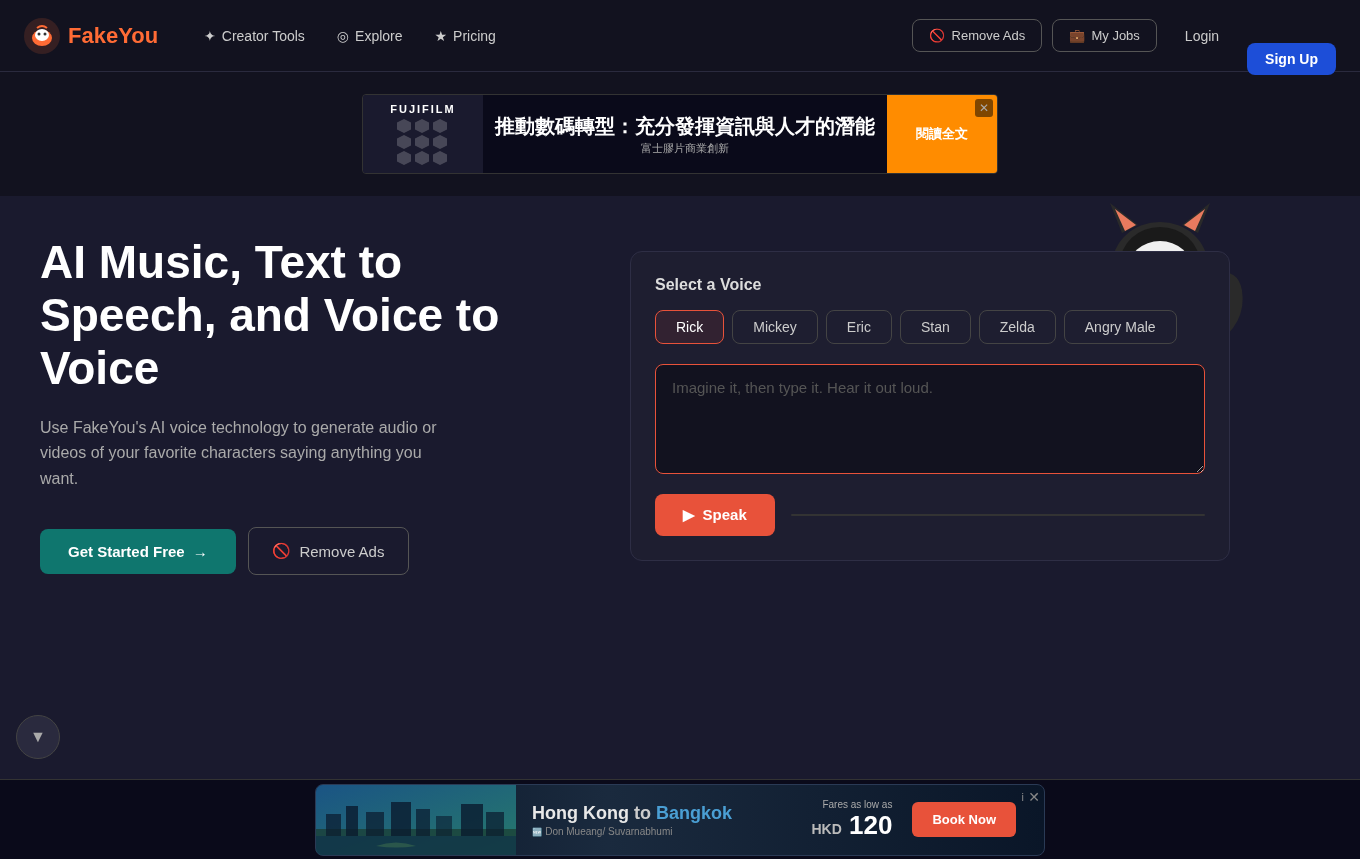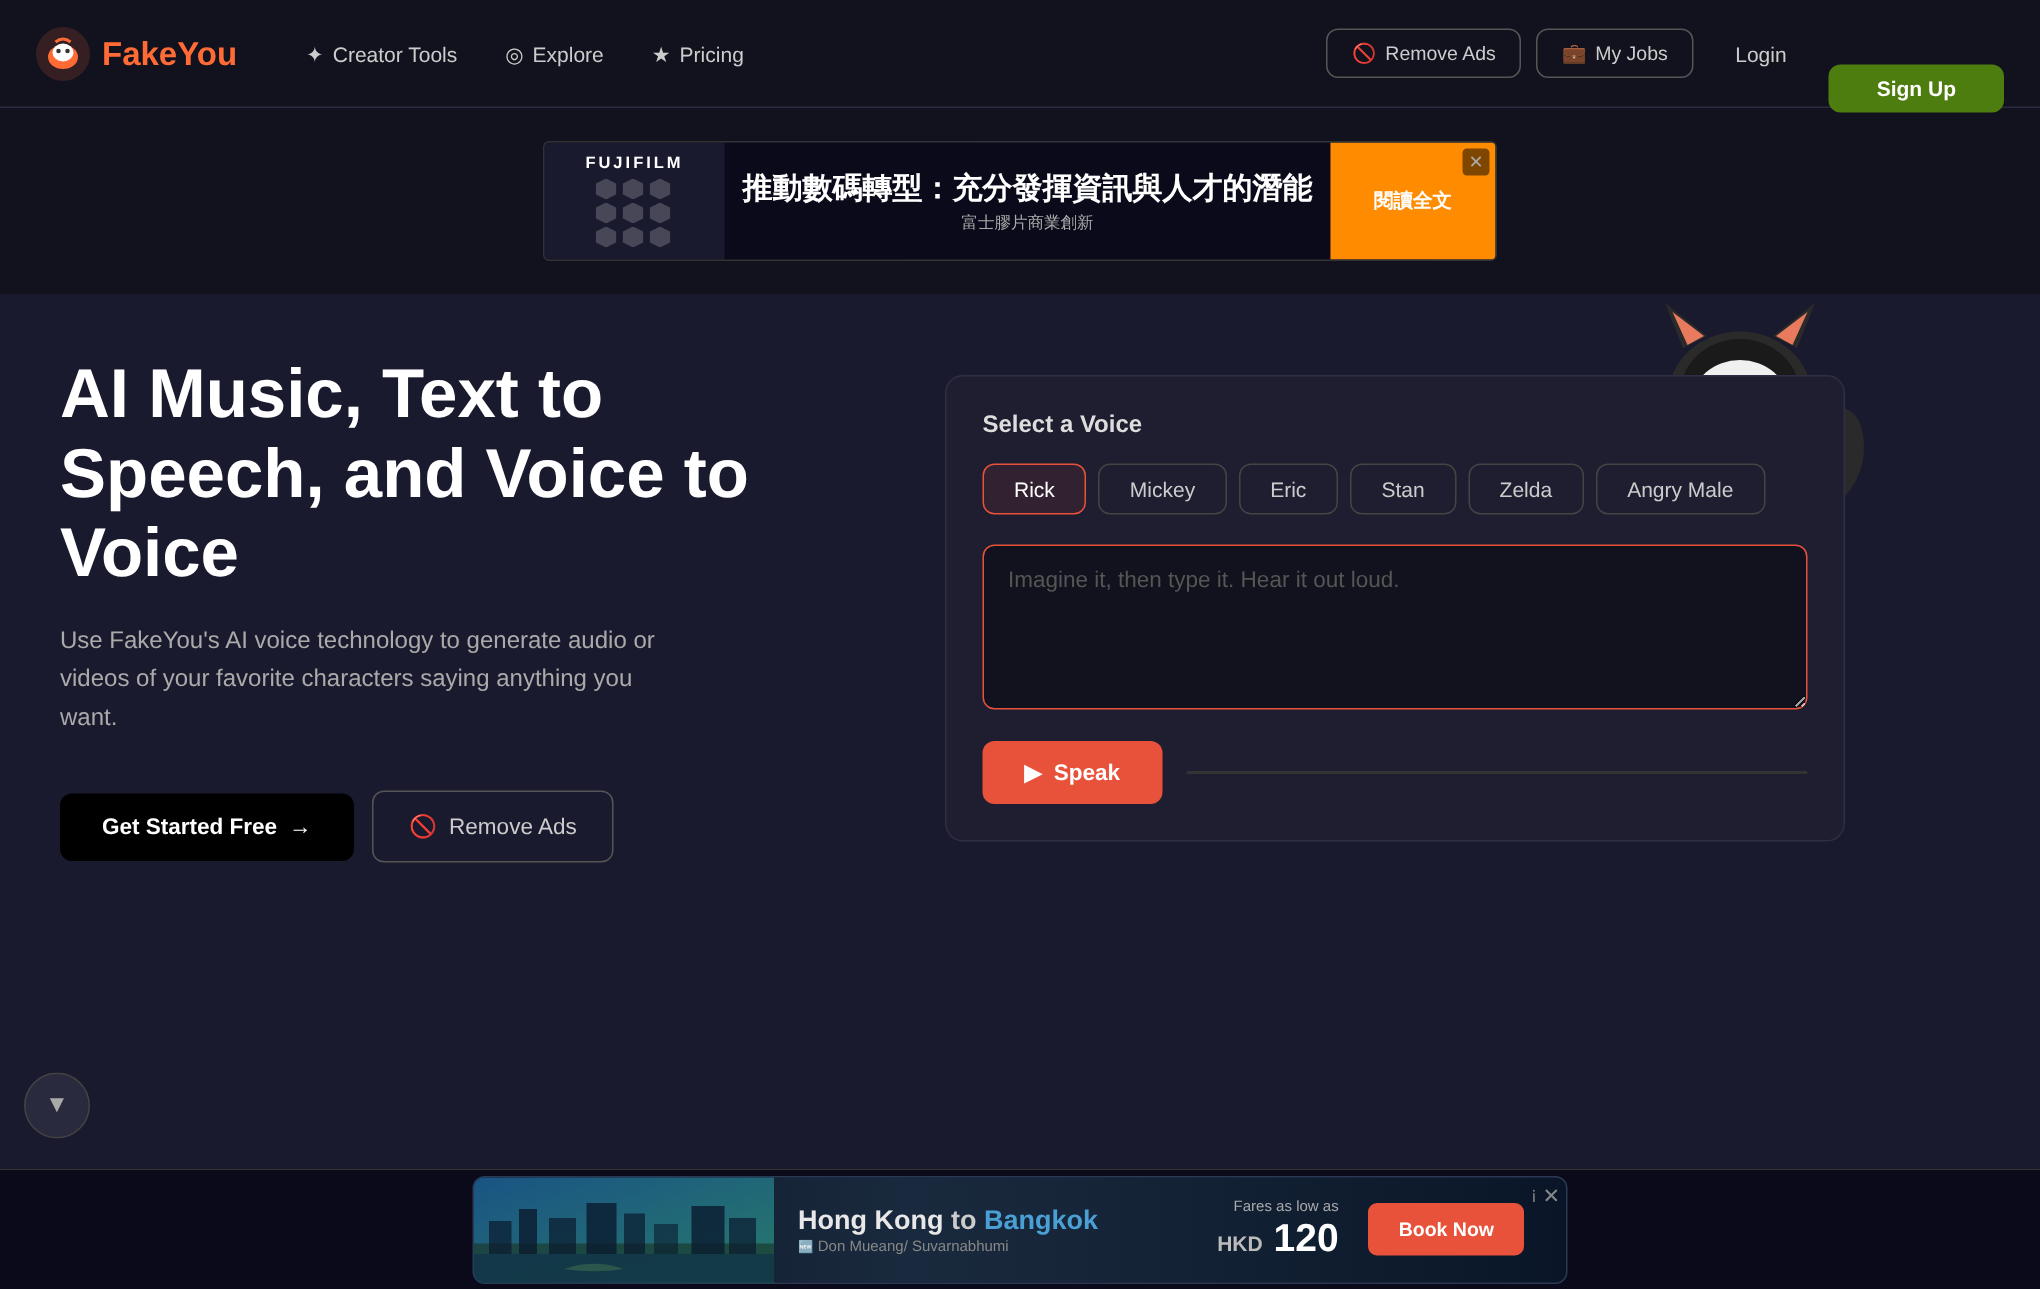--- a/index.html
+++ b/index.html
@@ -91,24 +91,24 @@
     .btn-login {
       padding: 8px 18px;
       border: none;
       border-radius: 8px;
       background: transparent;
       color: #ccc;
       font-size: 14px;
       cursor: pointer;
     }
     .btn-signup {
-      padding: 8px 32px;
-      border: none;
-      border-radius: 8px;
-      background: #4d7c0f;
+      padding: 8px 18px;
+      border: none;
+      border-radius: 8px;
+      background: #1d4ed8;
       color: #fff;
       font-size: 14px;
       font-weight: 600;
       cursor: pointer;
       margin-top: 46px;
     }
 
     
     .ad-banner-top {
       width: 636px;
@@ -237,21 +237,21 @@
     .hero-buttons {
       display: flex;
       gap: 12px;
       align-items: center;
     }
     .btn-get-started {
       display: flex;
       align-items: center;
       gap: 8px;
       padding: 14px 28px;
-      background: #000000;
+      background: #0f766e;
       border: none;
       border-radius: 8px;
       color: #fff;
       font-size: 15px;
       font-weight: 600;
       cursor: pointer;
     }
     .btn-hero-remove-ads {
       display: flex;
       align-items: center;

